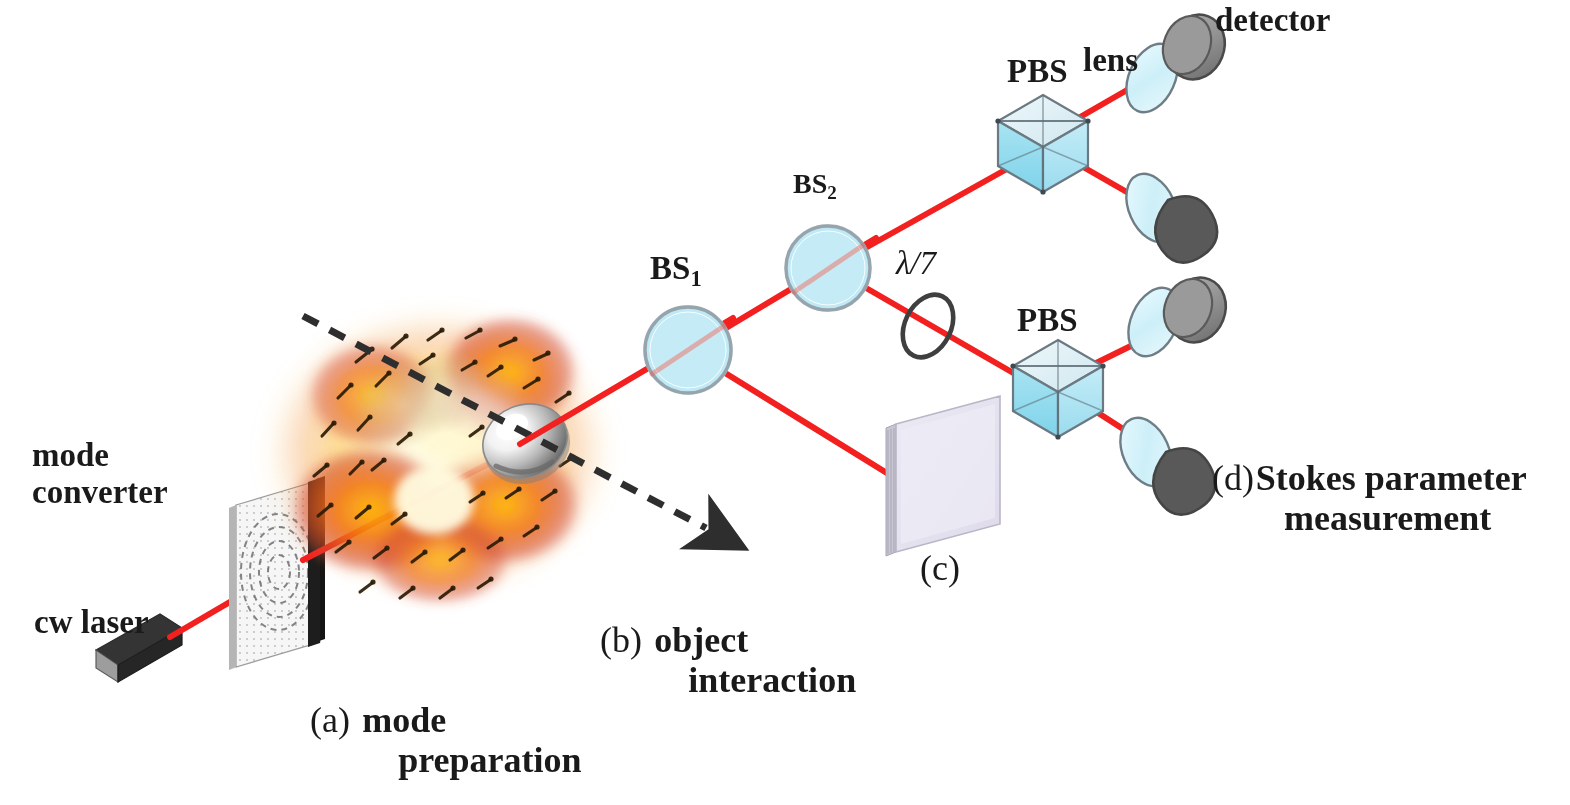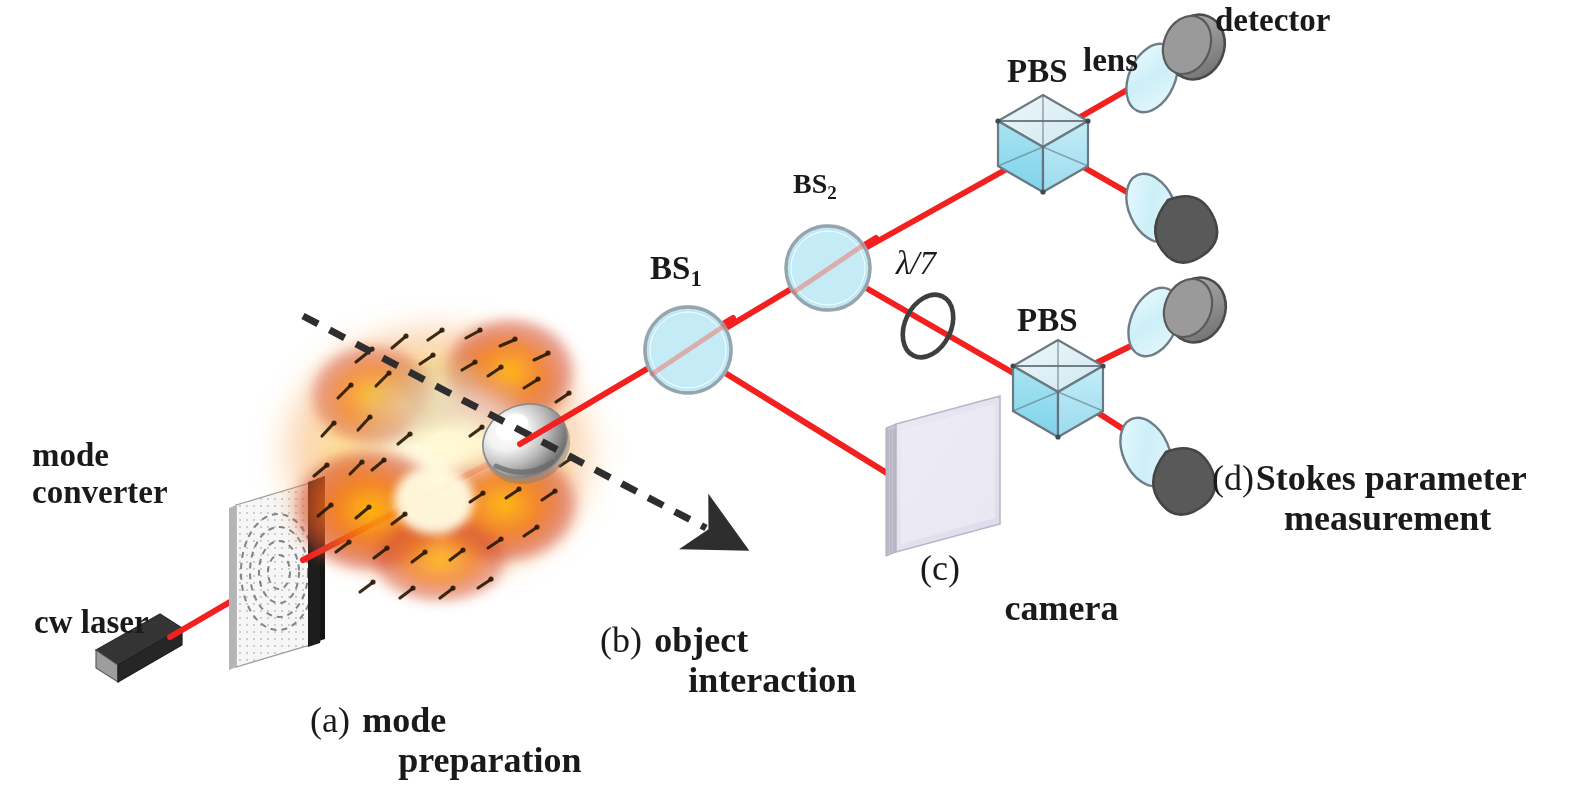--- a/index.html
+++ b/index.html
@@ -391,23 +391,20 @@
   </div>
   <div class="cap-row" style="padding-left:2.45em;">
     <span class="cap-txt">interaction</span>
   </div>
 </div>
 
 <div class="lbl" style="left:920px;top:548px;font-size:36px;">
   <div class="cap-row">
     <span class="cap-paren">(c)</span>
   </div>
-  <div class="cap-row" style="padding-left:2.35em;">
-    <span class="cap-txt">camera</span>
-  </div>
 </div>
 
 <div class="lbl" style="left:1212px;top:458px;font-size:36px;">
   <div class="cap-row" style="gap:.05em;">
     <span class="cap-paren">(d)</span>
     <span class="cap-txt">Stokes parameter</span>
   </div>
   <div class="cap-row" style="padding-left:2.0em;">
     <span class="cap-txt">measurement</span>
   </div>

